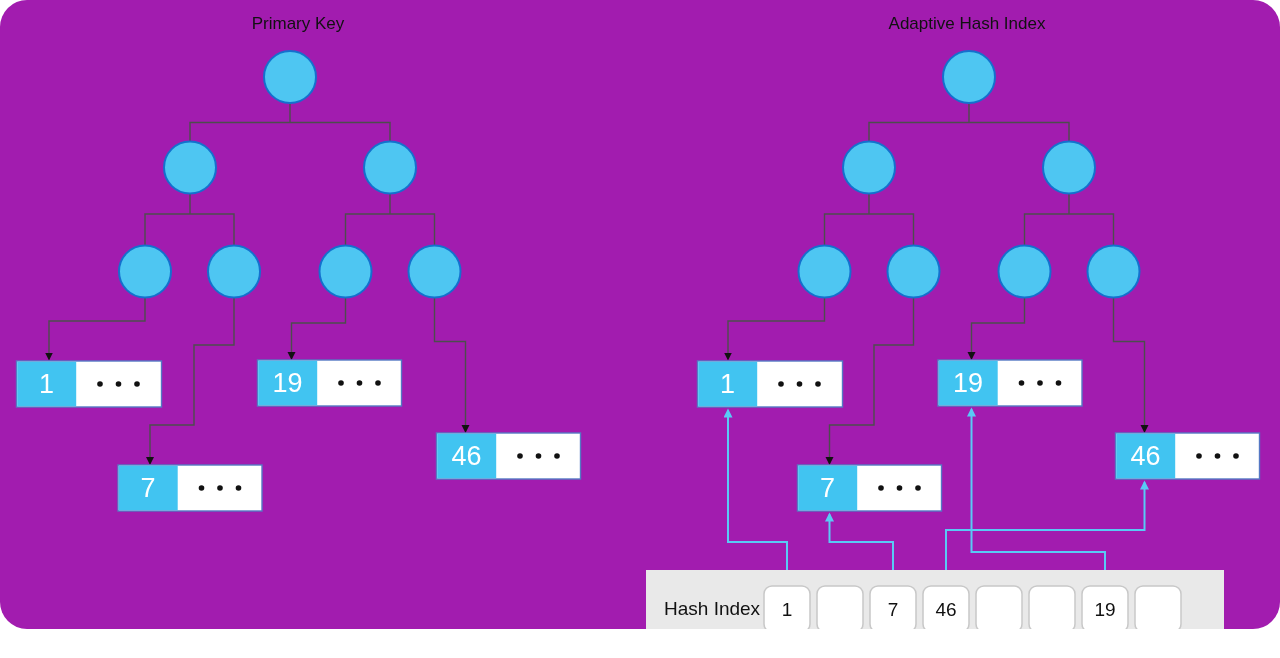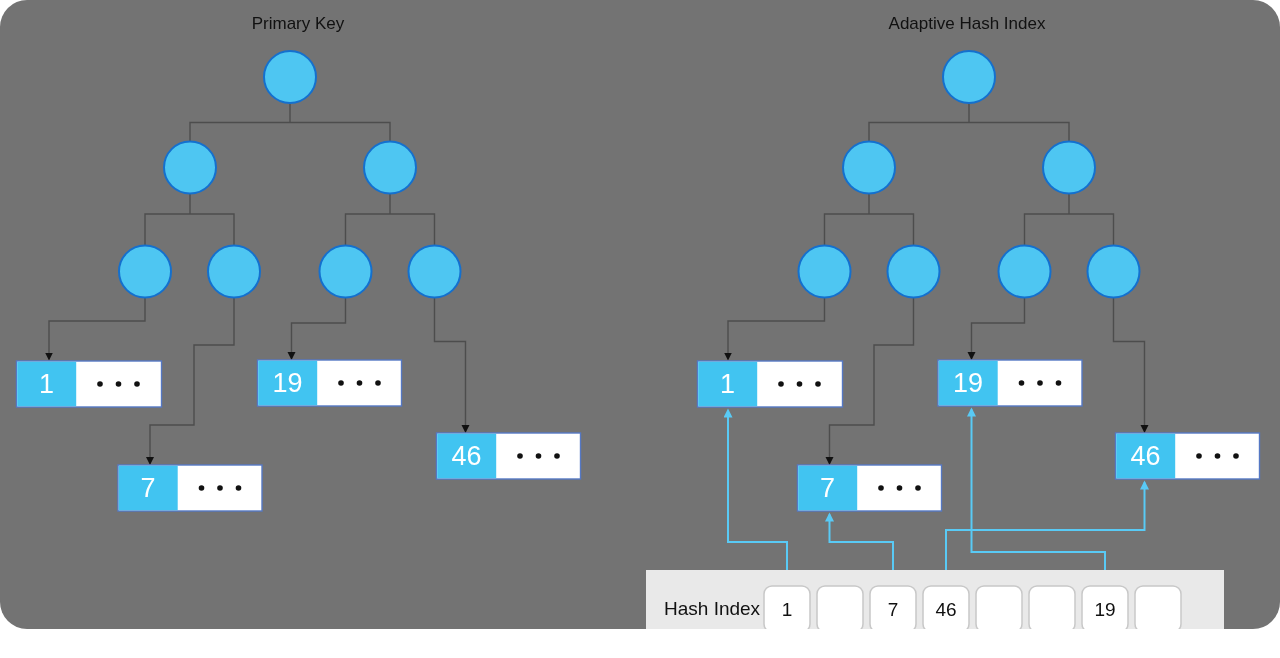--- a/index.html
+++ b/index.html
@@ -1,17 +1,17 @@
 <!DOCTYPE html>
 <html><head>
 <meta charset="utf-8">
 <style>
   html,body { margin:0; padding:0; background:#ffffff; }
   .stage {
-    position:relative; width:1280px; height:629px; background:#737373;
+    position:relative; width:1280px; height:629px; background:#a21caf;
     font-family:"Liberation Sans", sans-serif; overflow:hidden;border-radius:27px;
   }
   svg text { font-family:"Liberation Sans", sans-serif; }
   .title-text  { fill:#111111; font-size:17px; text-anchor:middle; }
   .node        { fill:#4EC6F2; stroke:#1470CE; stroke-width:2; }
   .conn        { fill:none; stroke:#4d4d4d; stroke-width:1.4; }
   .leaf-outer  { fill:#ffffff; stroke:#5578C4; stroke-width:1.4; }
   .leaf-key    { fill:#41C4F1; }
   .leaf-text   { fill:#ffffff; font-size:27px; text-anchor:middle; }
   .dot         { fill:#111111; }

